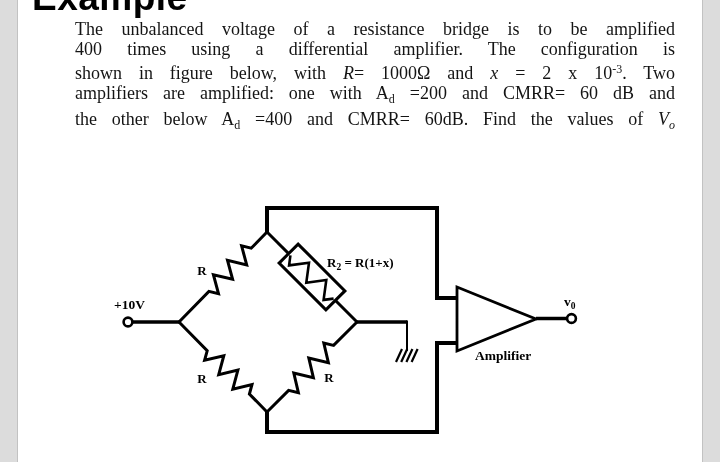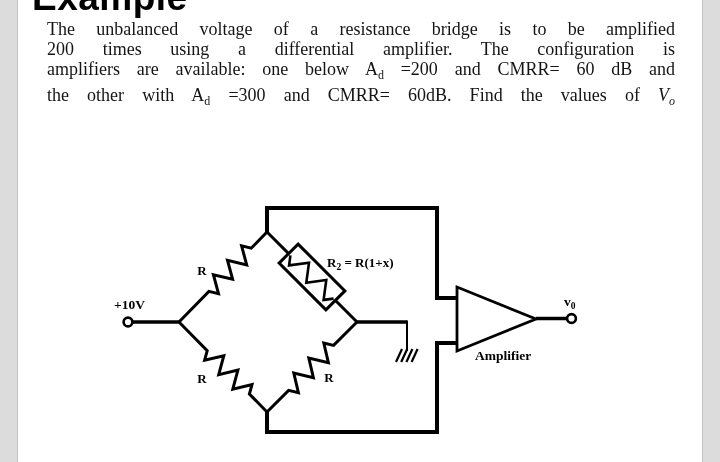--- a/index.html
+++ b/index.html
@@ -7,40 +7,41 @@
         font-family:"Liberation Serif",serif;}
   .slide{position:absolute;left:17px;top:0;width:686px;height:462px;background:#ffffff;
          border-left:1px solid #c2c2c2;border-right:1px solid #c2c2c2;box-sizing:border-box;
          overflow:hidden;}
   .heading{position:absolute;left:14px;top:-21px;font-family:"Liberation Sans",sans-serif;
            font-weight:bold;font-size:37px;line-height:37px;color:#000;letter-spacing:.5px;
            white-space:nowrap;}
   .para{position:absolute;left:29px;top:19px;width:628px;font-size:18px;line-height:20px;
         color:#141414;}
   .pline{text-align:justify;}
-  .pline.just{text-align-last:justify;}
+  .pline.just{text-align-last:justify;margin-left:28px;}
   .it{font-style:italic;}
   .sub{font-size:12px;vertical-align:-4px;}
   .sup{font-size:12px;vertical-align:6px;}
   svg.circuit{position:absolute;left:0;top:0;}
   .wire{stroke:#000;fill:none;}
   .lbl{fill:#000;font-family:"Liberation Serif",serif;font-weight:bold;}
 </style>
 </head>
 <body>
 
 <div class="page">
   <div class="slide">
     <div class="heading">Example</div>
 
     <div class="para">
       <div class="pline just"><span>The unbalanced voltage of a resistance bridge is to be amplified</span></div>
-      <div class="pline just"><span>200 times using a differential amplifier. The configuration is</span></div>
-      <div class="pline just"><span>amplifiers are available: one below A</span><span class="sub">d</span><span> =200 and CMRR= 60 dB and</span></div>
-      <div class="pline just"><span>the other with A</span><span class="sub">d</span><span> =300 and CMRR= 60dB. Find the values of </span><span class="it">V</span><span class="it sub">o</span></div>
+      <div class="pline just"><span>400 times using a differential amplifier. The configuration is</span></div>
+      <div class="pline just"><span>shown in figure below, with </span><span class="it">R</span><span>= 1000Ω and </span><span class="it">x</span><span> = 2 x 10</span><span class="sup">-3</span><span>. Two</span></div>
+      <div class="pline just"><span>amplifiers are amplified: one with A</span><span class="sub">d</span><span> =200 and CMRR= 60 dB and</span></div>
+      <div class="pline just"><span>the other below A</span><span class="sub">d</span><span> =400 and CMRR= 60dB. Find the values of </span><span class="it">V</span><span class="it sub">o</span></div>
     </div>
   </div>
 
   <svg class="circuit" width="720" height="462" viewBox="0 0 720 462">
 
     <g>
       <line class="wire" x1="133" y1="322" x2="179" y2="322" stroke-width="3.5"></line>
       <circle cx="128" cy="322" r="4.4" fill="#fff" stroke="#000" stroke-width="2.6"></circle>
       <text class="lbl" x="114" y="309" font-size="13.5">+10V</text>
     </g>

